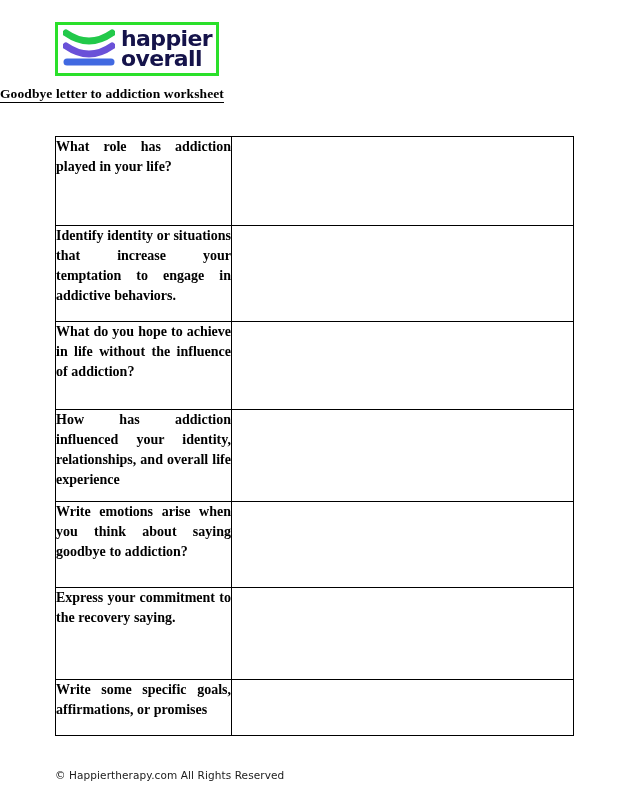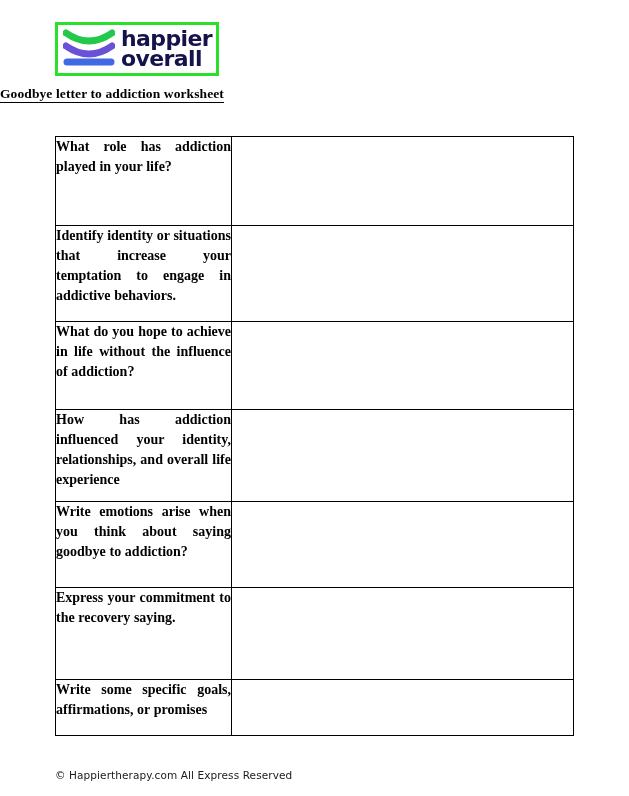--- a/index.html
+++ b/index.html
@@ -192,13 +192,13 @@
           <span class="qtext">Write some specific goals, affirmations, or promises</span>
         </td>
         <td class="a-cell" style="height:80px">
           <span></span>
         </td>
       </tr>
     </tbody>
   </table>
 </div>
 
-<div class="footer">© Happiertherapy.com All Express Reserved</div>
+<div class="footer">© Happiertherapy.com All Rights Reserved</div>
 
 </body></html>

